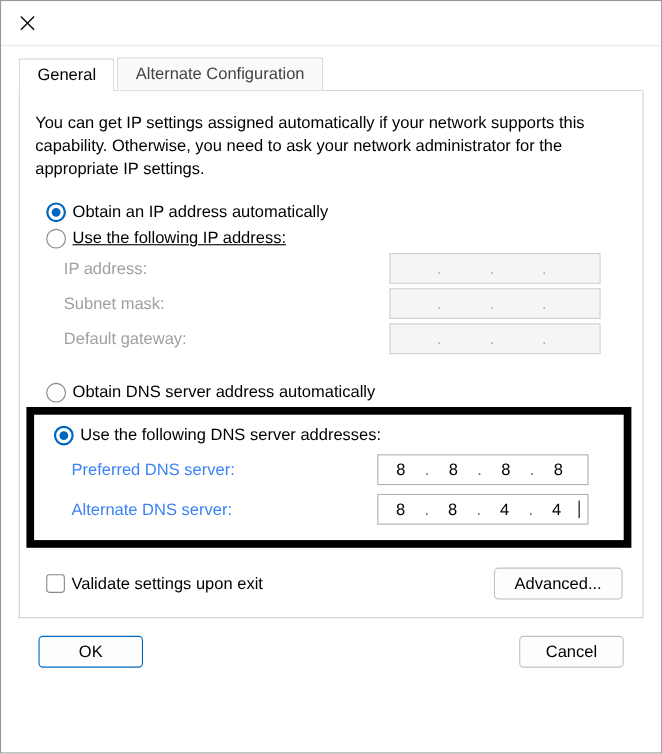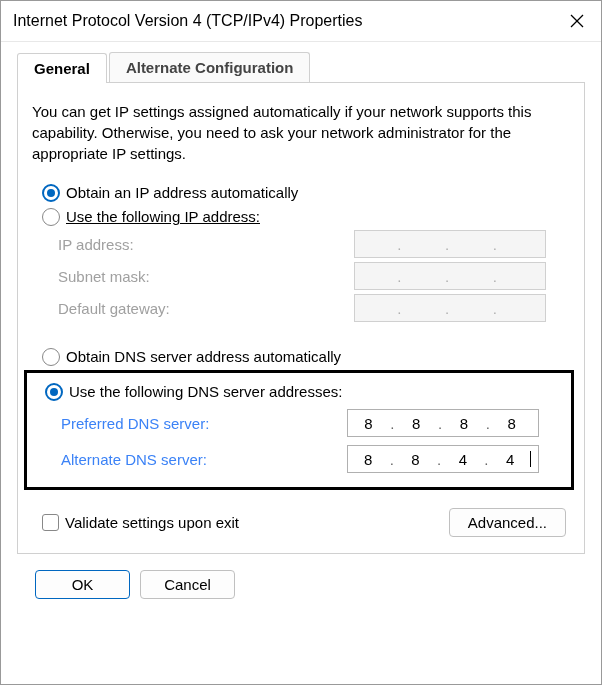--- a/index.html
+++ b/index.html
@@ -48,21 +48,20 @@
       stroke: #000;
       stroke-width: 1.2;
     }
     .content {
       padding: 10px 16px 16px 16px;
     }
     .tabs {
       display: flex;
       border-bottom: 1px solid #d0d0d0;
       margin-bottom: 0;
-      font-weight: bold;
     }
     .tab {
       padding: 6px 16px;
       font-size: 15px;
       color: #000;
       border: 1px solid #d0d0d0;
       border-bottom: none;
       background: #fff;
       position: relative;
       cursor: pointer;
@@ -163,21 +162,21 @@
     .ip-dot {
       color: #666;
     }
     .ip-input.disabled .ip-dot {
       color: #b0b0b0;
     }
     .section-gap {
       height: 18px;
     }
     .highlight-box {
-      border: 3px solid #000000;
+      border: 7px solid #000000;
       padding: 6px 6px 10px 6px;
       margin: 4px -8px 8px -8px;
     }
     .highlight-box .radio-row {
       padding-left: 12px;
     }
     .highlight-box .field-group {
       margin-left: 28px;
       margin-top: 8px;
       padding-right: 26px;
@@ -207,21 +206,21 @@
       font-size: 15px;
       border: 1px solid #c0c0c0;
       border-radius: 4px;
       background: #fdfdfd;
       cursor: pointer;
       min-width: 95px;
       text-align: center;
     }
     .footer {
       display: flex;
-      justify-content: flex-start;
+      justify-content: space-between;
       gap: 10px;
       padding: 16px 18px 12px 18px;
     }
     .btn.primary {
       border: 1px solid #0067c0;
     }
     .cursor-blink {
       display: inline-block;
       width: 1px;
       height: 16px;
@@ -232,21 +231,20 @@
     .fields-block {
       padding-right: 20px;
     }
   </style>
 </head>
 <body>
 
 <div class="window">
 
   <div class="titlebar">
-    <span class="title-text">Internet Protocol Version 4 (TCP/IPv4) Properties</span>
     <div class="close-btn">
       <svg viewBox="0 0 14 14">
         <line x1="1" y1="1" x2="13" y2="13"></line>
         <line x1="13" y1="1" x2="1" y2="13"></line>
       </svg>
     </div>
   </div>
 
   <div class="content">
 

